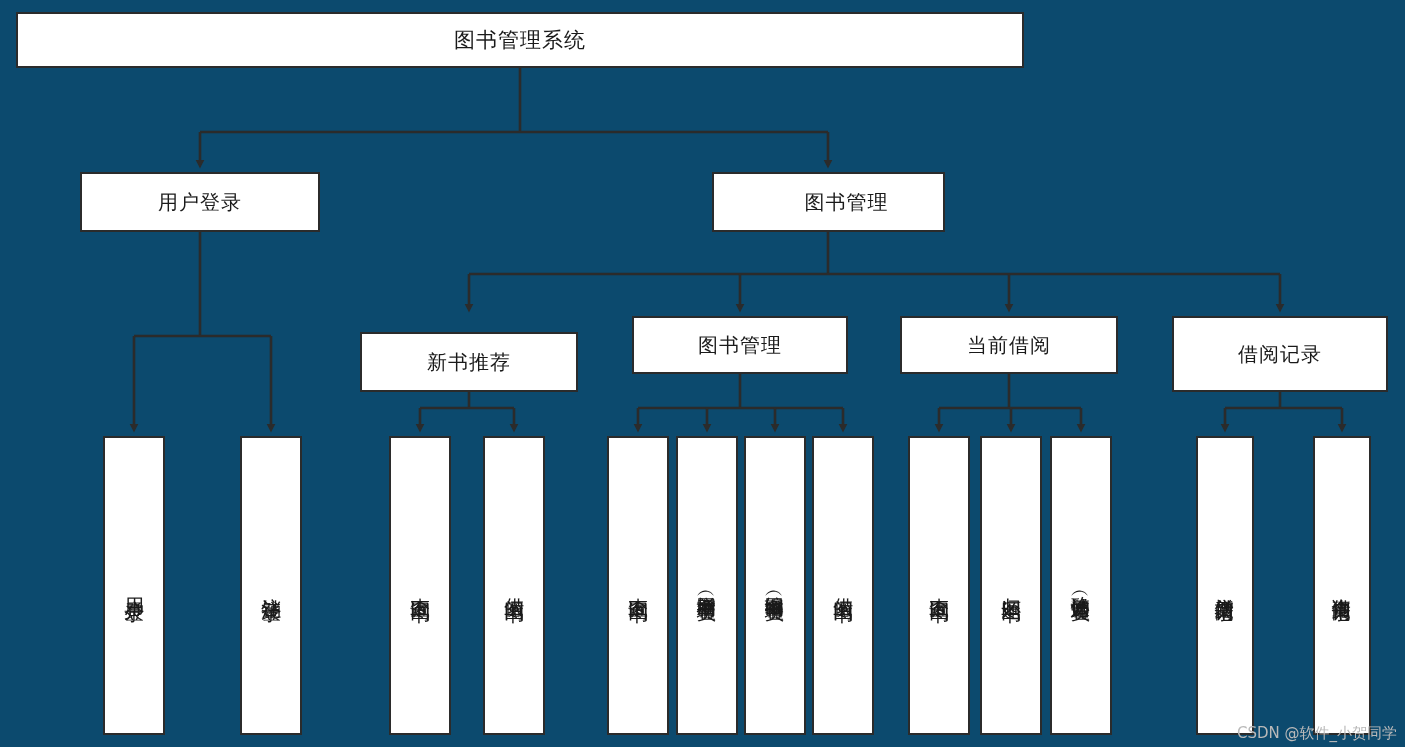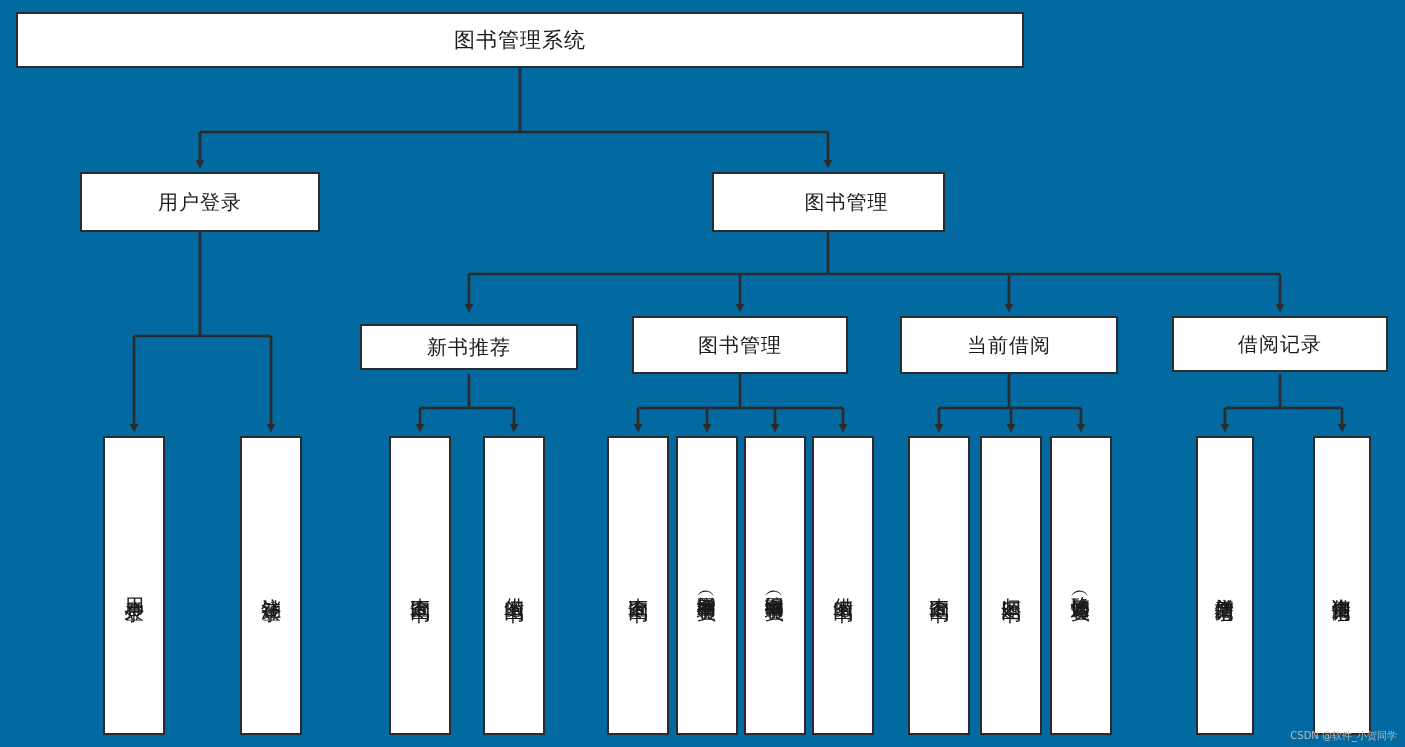--- a/index.html
+++ b/index.html
@@ -57,30 +57,30 @@
     text-align: center;
   }
   .node.vert.narrow .vtext {
     font-size: 19px;
     letter-spacing: 1px;
   }
   #watermark {
     position: absolute;
     right: 8px;
     bottom: 4px;
-    font-size: 10px;
+    font-size: 15px;
     color: #b9b9b9;
     white-space: nowrap;
     font-family: "DejaVu Sans", "Liberation Sans", sans-serif;
   }
 </style>
 </head>
 <body>
 
-<div id="canvas" style="background: #0369a1;">
+<div id="canvas" style="background: #0c4a6e;">
 
   <svg id="edges" viewBox="0 0 1405 747" xmlns="http://www.w3.org/2000/svg">
     <defs>
       <marker id="arrow" markerWidth="10" markerHeight="10" refX="4.2" refY="5" orient="auto" markerUnits="userSpaceOnUse">
         <path d="M0,0.6 L8.6,5 L0,9.4 z" fill="#2b2b2b"></path>
       </marker>
     </defs>
     <g stroke="#2b2b2b" stroke-width="2.6" fill="none" stroke-linecap="butt">
 
       <path d="M520,68 L520,132"></path>
@@ -129,30 +129,30 @@
     <span>图书管理系统</span>
   </div>
 
   <div class="node horiz" style="left: 80px; top: 172px; width: 240px; height: 60px;">
     <span>用户登录</span>
   </div>
   <div class="node horiz" style="left: 712px; top: 172px; width: 233px; height: 60px; padding-left: 36px;">
     <span>图书管理</span>
   </div>
 
-  <div class="node horiz" style="left: 360px; top: 324px; width: 218px; height: 46px;">
+  <div class="node horiz" style="left: 360px; top: 332px; width: 218px; height: 60px;">
     <span>新书推荐</span>
   </div>
   <div class="node horiz" style="left: 632px; top: 316px; width: 216px; height: 58px;">
     <span>图书管理</span>
   </div>
   <div class="node horiz" style="left: 900px; top: 316px; width: 218px; height: 58px;">
     <span>当前借阅</span>
   </div>
-  <div class="node horiz" style="left: 1172px; top: 316px; width: 216px; height: 56px; align-items: center;">
+  <div class="node horiz" style="left: 1172px; top: 316px; width: 216px; height: 76px; align-items: center;">
     <span>借阅记录</span>
   </div>
 
   <div class="node vert" style="left: 103px; top: 436px; width: 62px; height: 299px;">
     <span class="vtext">用户登录</span>
   </div>
   <div class="node vert" style="left: 240px; top: 436px; width: 62px; height: 299px;">
     <span class="vtext">注销登录</span>
   </div>
   <div class="node vert" style="left: 389px; top: 436px; width: 62px; height: 299px;">

